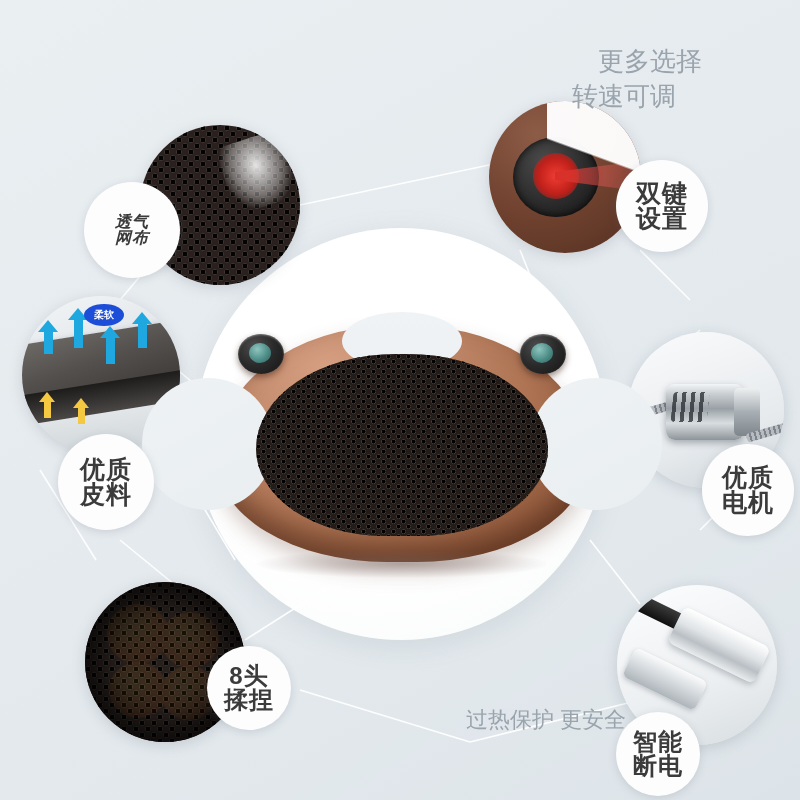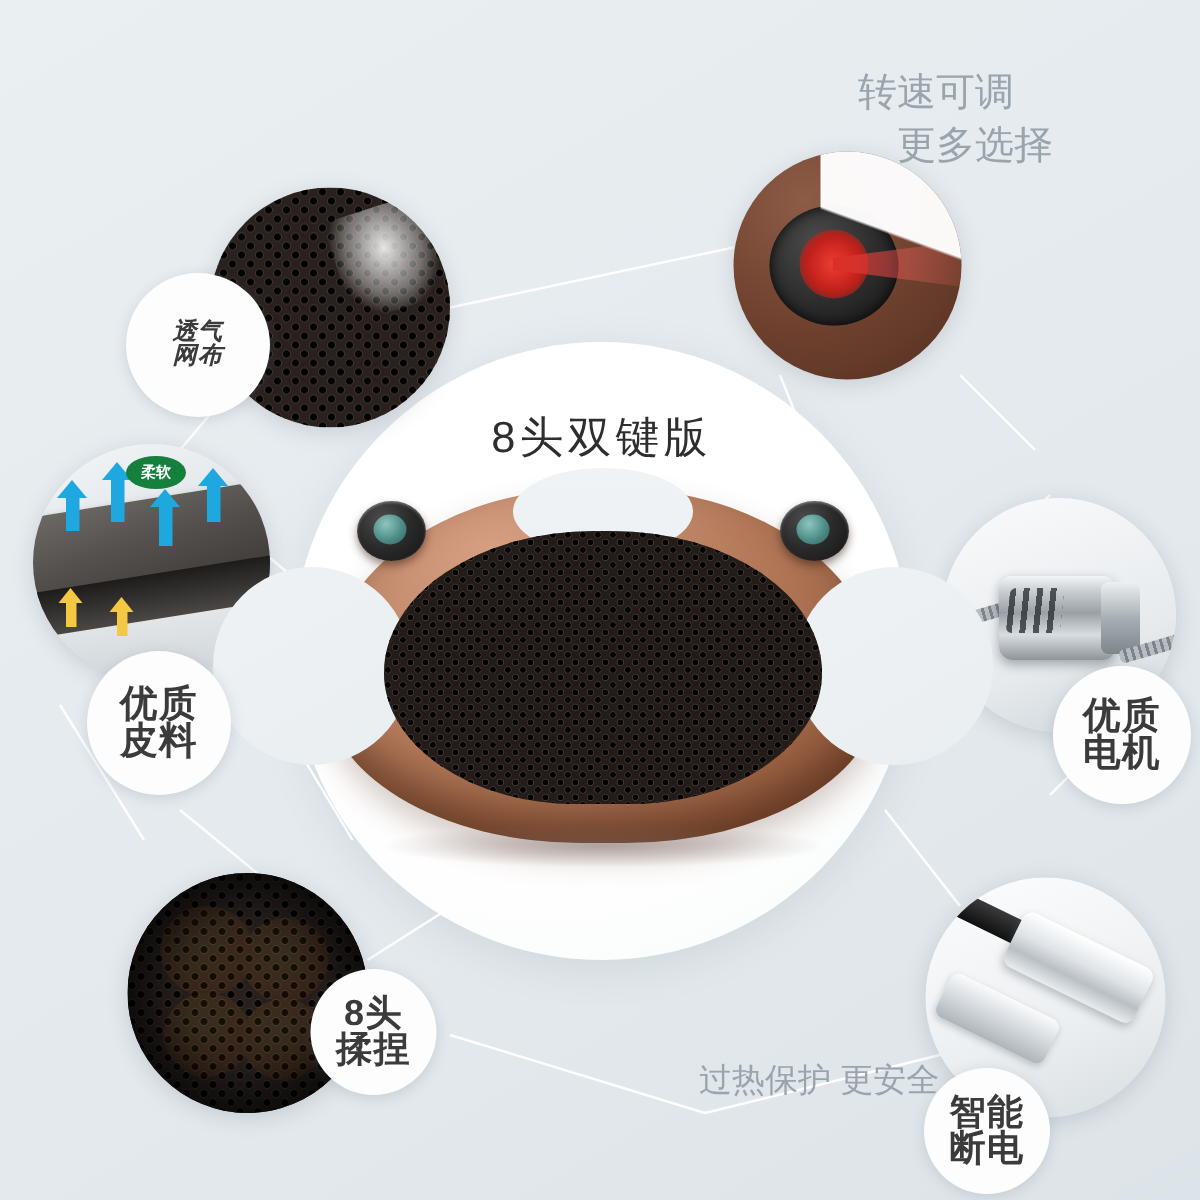--- a/index.html
+++ b/index.html
@@ -157,21 +157,21 @@
     position:absolute;left:-14px;top:100px;width:200px;height:70px;
     background:linear-gradient(180deg,#e9ecee,#c9d0d4);transform:rotate(-6deg);
   }
   .arrow{position:absolute;width:0;height:0;}
   .arr-up{width:9px;background:#1fa8e0;}
   .arr-up::before{content:"";position:absolute;left:-6px;top:-10px;border-left:10px solid transparent;border-right:10px solid transparent;border-bottom:12px solid #1fa8e0;}
   .yarr{position:absolute;width:7px;background:#f5c842;}
   .yarr::before{content:"";position:absolute;left:-5px;top:-8px;border-left:8px solid transparent;border-right:8px solid transparent;border-bottom:10px solid #f5c842;}
   #soft-tag{
     position:absolute;left:62px;top:8px;width:40px;height:22px;border-radius:50%;
-    background:#15803d;color:#fff;font-size:10px;font-weight:bold;
+    background:#1d4ed8;color:#fff;font-size:10px;font-weight:bold;
     display:flex;align-items:center;justify-content:center;z-index:4;
   }
 
   
   #fc-motor{left:628px;top:332px;width:156px;height:156px;}
   #fc-motor .bg{position:absolute;inset:0;background:linear-gradient(160deg,#fbfbfc,#e6eaed 65%,#ccd3d8);}
   #fc-motor .can{
     position:absolute;left:38px;top:52px;width:78px;height:56px;border-radius:9px;
     background:linear-gradient(180deg,#f3f5f6 0%,#c9ced2 18%,#9aa1a6 44%,#d8dde0 70%,#8e959a 100%);
     box-shadow:0 3px 7px rgba(60,70,80,.4);
@@ -242,21 +242,20 @@
       <path d="M628 398 L700 330"></path>
       <path d="M640 250 L690 300"></path>
       <path d="M520 250 L540 300"></path>
       <path d="M120 540 L175 585"></path>
       <path d="M40 470 L96 560"></path>
       <path d="M760 470 L700 530"></path>
     </g>
   </svg>
 
   <div id="center-circle"></div>
-  <div id="center-title">8头双键版</div>
 
   <div id="pillow">
     <div class="pbody"></div>
     <div class="pnotch"></div>
     <div class="pwaist-l"></div>
     <div class="pwaist-r"></div>
 
     <div class="pmesh">
       <div class="node" style="left:22px;top:20px;width:64px;height:60px;"></div>
       <div class="node" style="left:72px;top:62px;width:48px;height:46px;"></div>
@@ -284,22 +283,26 @@
   </div>
 
   <div class="feat" id="fc-button">
     <div class="leather"></div>
     <div class="knob"></div>
     <div class="knobglow"></div>
     <div class="beam"></div>
     <div class="gleam"></div>
   </div>
   <div class="cap" style="left:572px;top:44px;font-size:26px;line-height:1.35;">
+    <div style="margin-left:26px;">更多选择</div>
     <div>转速可调</div>
-    <div style="margin-left:26px;">更多选择</div>
+  </div>
+  <div class="badge" style="left:616px;top:160px;width:92px;height:92px;font-size:25px;">
+    <span>双键</span>
+    <span>设置</span>
   </div>
 
   <div class="feat" id="fc-leather">
     <div class="bg"></div>
     <div class="foam"></div>
     <div class="slab"></div>
     <div class="slab2"></div>
     <div class="arr-up arrow" style="left:22px;top:34px;height:24px;"></div>
     <div class="arr-up arrow" style="left:52px;top:22px;height:30px;"></div>
     <div class="arr-up arrow" style="left:84px;top:40px;height:28px;"></div>

